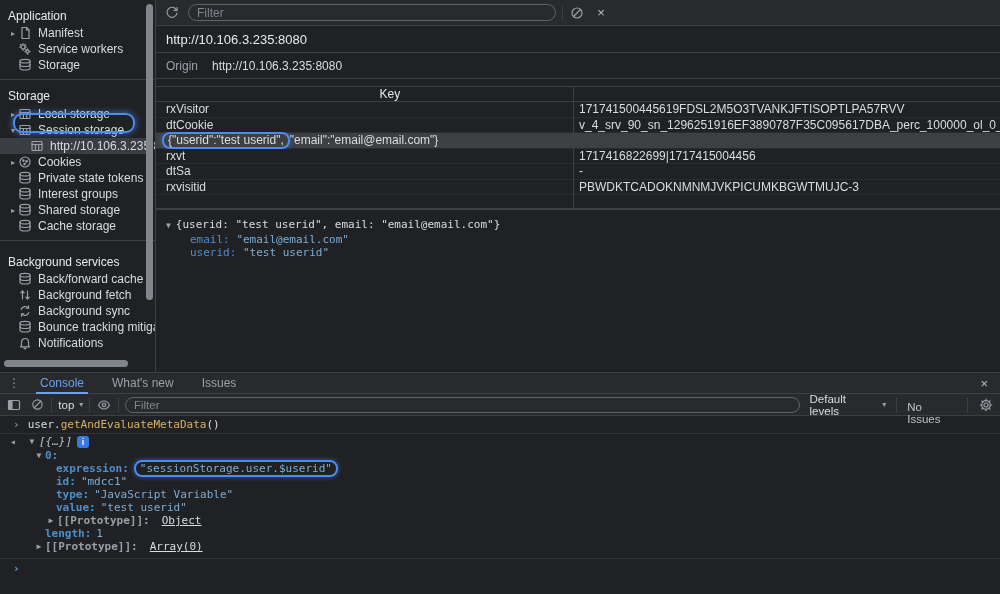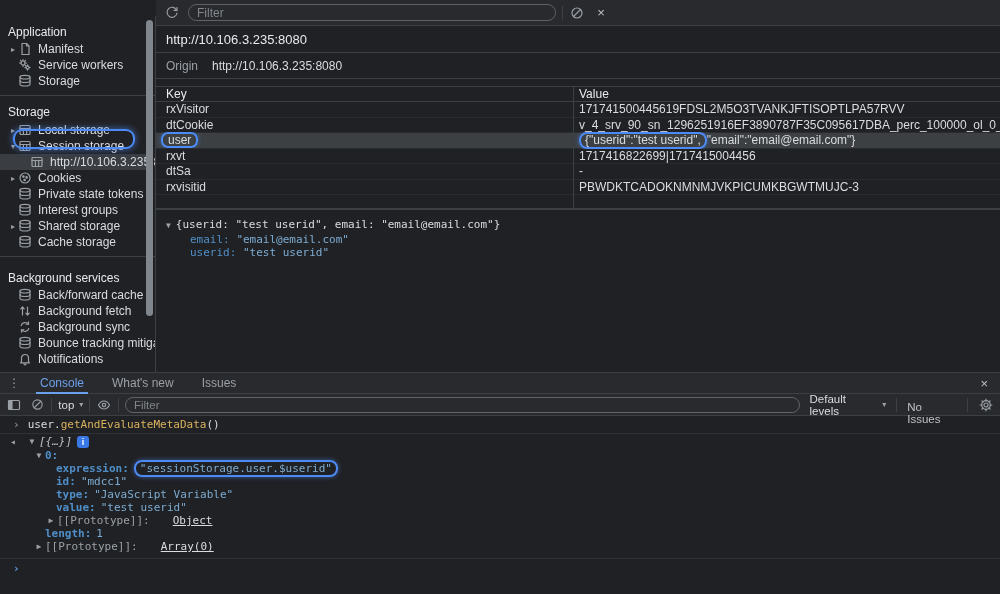--- a/index.html
+++ b/index.html
@@ -1,20 +1,20 @@
 <!DOCTYPE html>
 <html><head>
 <meta charset="utf-8">
 <style>
   * { box-sizing: border-box; margin: 0; padding: 0; }
   body { background:#202124; font-family:"Liberation Sans", sans-serif; }
   .app { position:relative; width:1000px; height:594px; background:#202124; overflow:hidden; color:#dadce0; font-size:12px; }
 
   
-  .sidebar { position:absolute; left:0; top:16px; width:156px; height:372px; border-right:1px solid #3c4043; background:#202124; overflow:hidden; }
+  .sidebar { position:absolute; left:0; top:0; width:156px; height:372px; border-right:1px solid #3c4043; background:#202124; overflow:hidden; }
   .side-title { height:18px; display:flex; align-items:center; padding-left:8px; color:#e8eaed; font-weight:500; }
   .pt7 { padding-top:7px; height:25px; }
   .h20 { height:20px; }
   .h24 { height:24px; padding-top:6px; }
   .side-item { height:16px; display:flex; align-items:center; color:#dadce0; white-space:nowrap; }
   .side-item.selected { background:#3a3d42; width:147px; }
   .tri { width:10px; margin-left:8px; color:#9aa0a6; font-size:8px; text-align:center; flex:0 0 10px; }
   .sicon { width:14px; height:14px; margin-right:6px; flex:0 0 14px; display:flex; align-items:center; justify-content:center; }
   .sicon svg, .ticon svg { stroke:#9aa0a6; fill:none; stroke-width:1.2; stroke-linecap:round; stroke-linejoin:round; }
   .child { padding-left:12px; }
@@ -34,21 +34,21 @@
   .filter-input::placeholder { color:#80868b; }
   .tb-divider { width:1px; height:14px; background:#3c4043; margin:0 6px; }
   .xglyph { color:#bdc1c6; font-size:13px; }
 
   .domain-row { height:27px; display:flex; align-items:center; padding-left:10px; font-size:13px; color:#e8eaed; border-bottom:1px solid #3c4043; }
   .origin-row { height:26px; display:flex; align-items:center; padding-left:10px; border-bottom:1px solid #3c4043; font-size:12px; }
   .origin-label { color:#9aa0a6; margin-right:14px; }
 
   .table-wrap { position:relative; margin-top:7px; height:124px; border-top:1px solid #3c4043; border-bottom:2px solid #3c4043; overflow:hidden; }
   .col-divider { position:absolute; left:417px; top:0; bottom:0; width:1px; background:#3c4043; }
-  .thead { height:15px; display:flex; align-items:center; border-bottom:1px solid #3c4043; color:#e8eaed; }
+  .thead { height:15px; display:flex; align-items:center; border-bottom:1px solid #3c4043; color:#e8eaed;flex-direction:column; }
   .trow-s { height:15.5px; display:flex; align-items:center; border-bottom:1px solid #2a2b2e; white-space:nowrap; }
   .trow-s.hl { background:#3c4043; }
   .cell-key { width:417px; padding-left:10px; overflow:hidden; flex:0 0 417px; }
   .cell-val { flex:1; padding-left:6px; overflow:hidden; }
   .key-annot { border:2px solid #4c8bf5; border-radius:7px; padding:0 5px; margin-left:-5px; box-shadow:0 0 5px rgba(76,139,245,.5); display:inline-block; line-height:12px; }
 
   .preview { font-family:"DejaVu Sans Mono",monospace; font-size:11px; color:#dadce0; padding:8px 0 0 10px; line-height:13.5px; }
   .pv-line2 { padding-left:24px; }
   .ptri { color:#9aa0a6; font-size:8px; margin-right:5px; }
   .pkey { color:#4f8ec8; }
@@ -77,21 +77,21 @@
   .entry2 { border-bottom:1px solid #2f3136; padding-bottom:5px; }
   .result-line { height:15px; display:flex; align-items:center; padding-left:10px; }
   .ret-arrow { color:#9aa0a6; width:16px; font-size:10px; }
   .rtri { color:#9aa0a6; font-size:8px; width:12px; text-align:center; }
   .obj-prev { font-style:italic; color:#bdc1c6; margin:0 5px 0 1px; }
   .info-badge { width:12px; height:12px; border-radius:3px; background:#3b78e7; color:#fff; font:bold 9px "Liberation Sans",sans-serif; display:inline-flex; align-items:center; justify-content:center; }
   .trow { height:13px; display:flex; align-items:center; white-space:nowrap; }
   .p1 { padding-left:33px; } .p1b { padding-left:45px; } .p2 { padding-left:56px; } .p2t { padding-left:45px; }
   .ckey { color:#4f8ec8; font-weight:bold; margin-right:5px; }
   .cstr { color:#7dacd2; }
-  .cgray { color:#9aa0a6; margin-right:23px; }
+  .cgray { color:#9aa0a6; margin-right:12px;font-weight:bold; }
   .cwhite { color:#dadce0;text-decoration:underline; }
   .prompt-line { height:18px; display:flex; align-items:center; padding-left:13px; color:#5f9ee3; font-weight:bold; }
 </style>
 </head>
 <body>
 
 <div class="app">
 
   <div class="sidebar">
     <div class="side-title pt7">Application</div>
@@ -315,21 +315,20 @@
       </div>
       <div class="trow-s">
         <span class="cell-key">rxVisitor</span>
         <span class="cell-val">171741500445619FDSL2M5O3TVANKJFTISOPTLPA57RVV</span>
       </div>
       <div class="trow-s">
         <span class="cell-key">dtCookie</span>
         <span class="cell-val">v_4_srv_90_sn_1296251916EF3890787F35C095617DBA_perc_100000_ol_0_mul_1_app-...</span>
       </div>
       <div class="trow-s hl">
-        <span class="cell-key"><span class="key-annot">user</span></span>
         <span class="cell-val"><span class="annot-inline">{"userid":"test userid",</span><span>"email":"email@email.com"}</span></span>
       </div>
       <div class="trow-s">
         <span class="cell-key">rxvt</span>
         <span class="cell-val">1717416822699|1717415004456</span>
       </div>
       <div class="trow-s">
         <span class="cell-key">dtSa</span>
         <span class="cell-val">-</span>
       </div>

